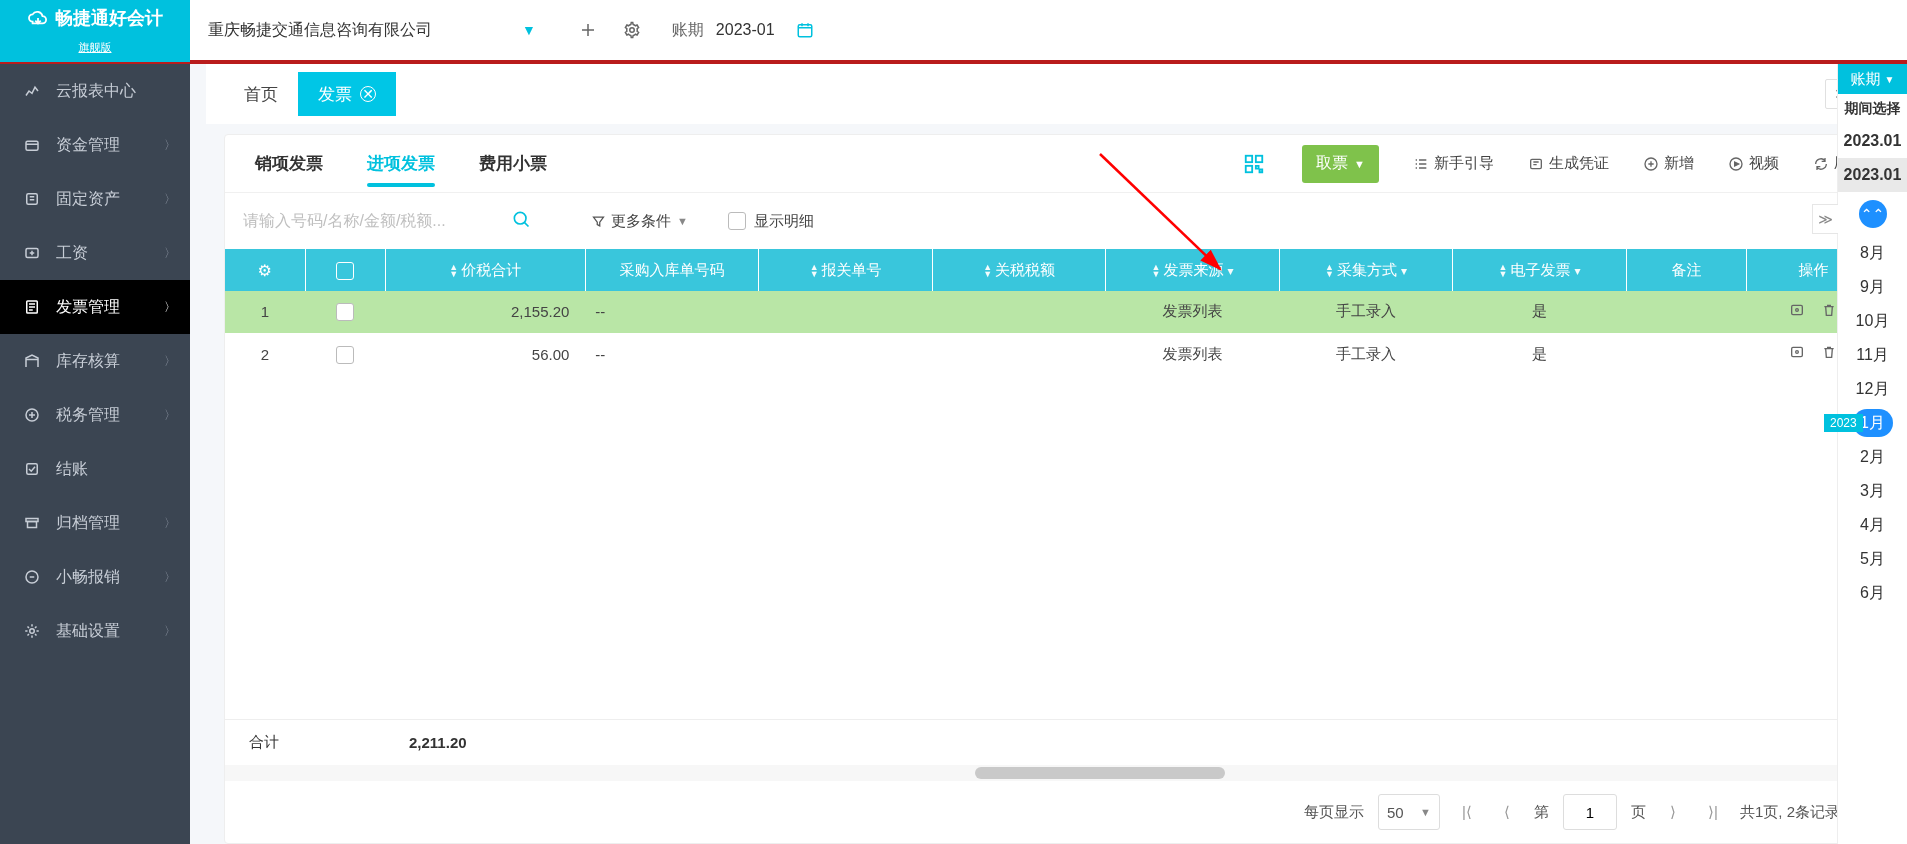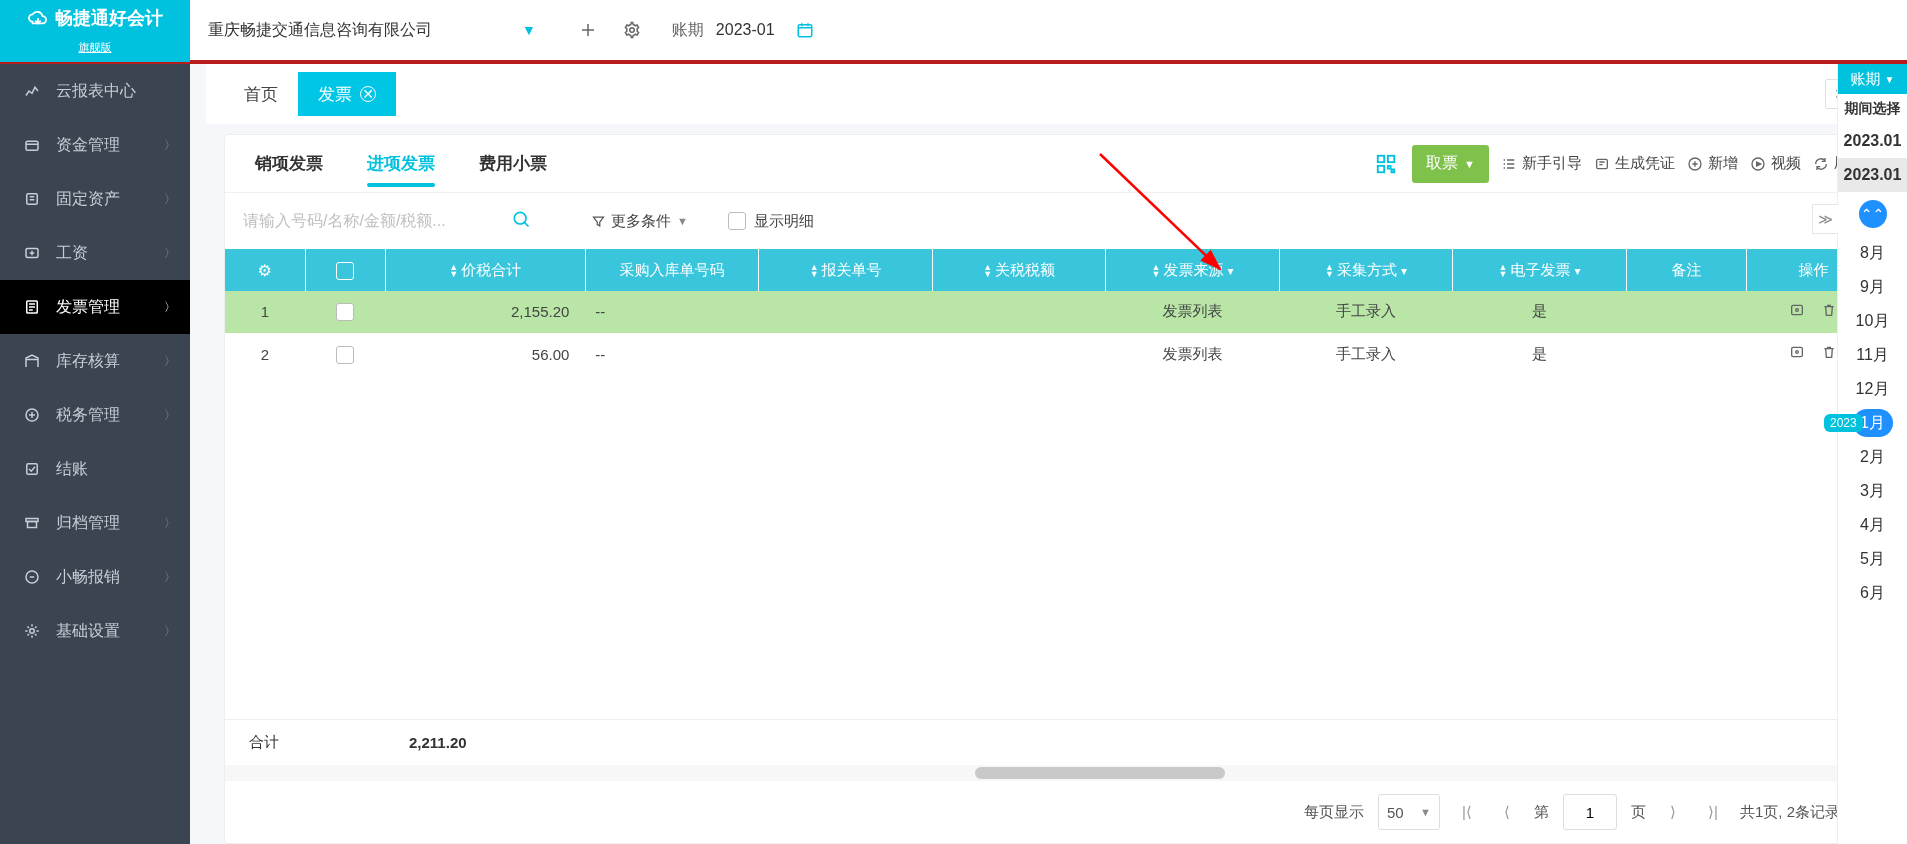--- a/index.html
+++ b/index.html
@@ -48,21 +48,21 @@
 .sq-btn { width: 30px; height: 30px; border: 1px solid #e0e0e0; border-radius: 2px; display: inline-flex; align-items: center; justify-content: center; cursor: pointer; color: #666; background: #fff; }
 
 
 .card { margin: 10px 26px 0 18px; background: #fff; border: 1px solid #eee; border-radius: 4px; flex: 1; display: flex; flex-direction: column; min-height: 0; }
 
 
 .inner-tabs { height: 58px; display: flex; align-items: center; padding: 0 16px; border-bottom: 1px solid #f0f0f0; justify-content: flex-end; }
 .inner-tab { font-size: 17px; font-weight: 600; color: #333; padding: 0 14px; height: 58px; display: inline-flex; align-items: center; cursor: pointer; position: relative; margin-right: 16px; }
 .inner-tab.active { color: #00c1de; }
 .inner-tab.active::after { content: ""; position: absolute; left: 14px; right: 14px; bottom: 6px; height: 4px; background: #00c1de; border-radius: 2px; }
-.inner-actions { margin-left: auto; display: flex; align-items: center; gap: 12px; }
+.inner-actions { margin-left: auto; display: flex; align-items: center; gap: 34px; }
 .qr-icon { color: #00c1de; font-size: 22px; cursor: pointer; width: 28px; height: 28px; display: inline-flex; align-items: center; justify-content: center; }
 .btn-primary { background: #7fc24b; color: #fff; border: none; height: 38px; padding: 0 14px; border-radius: 3px; font-size: 16px; cursor: pointer; display: inline-flex; align-items: center; }
 .btn-primary .dd { margin-left: 6px; font-size: 11px; }
 .link-action { display: inline-flex; align-items: center; color: #444; font-size: 15px; cursor: pointer; }
 .link-action .la-icon { margin-right: 5px; display: inline-flex; }
 
 
 .search-row { height: 56px; display: flex; align-items: center; padding: 0 18px; }
 .search-input { width: 260px; border: none; outline: none; font-size: 16px; color: #333; background: transparent; }
 .search-input::placeholder { color: #bfbfbf; }
@@ -107,21 +107,21 @@
 .period-panel { position: absolute; right: 0; top: 64px; width: 70px; background: #fff; border-left: 1px solid #eee; display: flex; flex-direction: column; align-items: center; z-index: 10; height: calc(844px - 64px); }
 .pp-collapse { position: absolute; left: -26px; top: 140px; width: 26px; height: 30px; border: 1px solid #e6e6e6; border-right: none; background: #fff; display: inline-flex; align-items: center; justify-content: center; color: #888; cursor: pointer; }
 .pp-head { width: 100%; background: #00c1de; color: #fff; font-size: 15px; height: 30px; display: flex; align-items: center; justify-content: center; }
 .pp-sub { height: 30px; width: 100%; display: flex; align-items: center; justify-content: center; font-size: 14px; font-weight: 600; color: #333; }
 .pp-year { height: 34px; width: 100%; display: flex; align-items: center; justify-content: center; font-size: 16px; font-weight: 700; color: #333; cursor: pointer; }
 .pp-year.active { background: #e9e9e9; }
 .pp-up { width: 28px; height: 28px; border-radius: 50%; background: #1e90ff; color: #fff; display: inline-flex; align-items: center; justify-content: center; margin: 8px 0; cursor: pointer; font-size: 14px; }
 .pp-month { height: 34px; width: 100%; display: flex; align-items: center; justify-content: center; font-size: 16px; color: #333; cursor: pointer; position: relative; }
 .pp-month.current { color: #fff; }
 .pp-month.current::before { content: ""; position: absolute; width: 40px; height: 28px; background: #1e90ff; border-radius: 14px; z-index: -1; }
-.pp-year-badge { position: absolute; left: -14px; top: 50%; transform: translateY(-50%); background: #00c1de; color: #fff; font-size: 12px; padding: 2px 6px; border-radius: 6px; }
+.pp-year-badge { position: absolute; left: -14px; top: 50%; transform: translateY(-50%); background: #00c1de; color: #fff; font-size: 12px; padding: 2px 6px; border-radius: 0; }
 .arrow-annotation { position: absolute; pointer-events: none; z-index: 50; }
 
 </style>
 </head>
 <body>
 
 <div class="top-header">
   <div class="logo-area">
     <div class="logo-row">
       <span class="logo-cloud">

